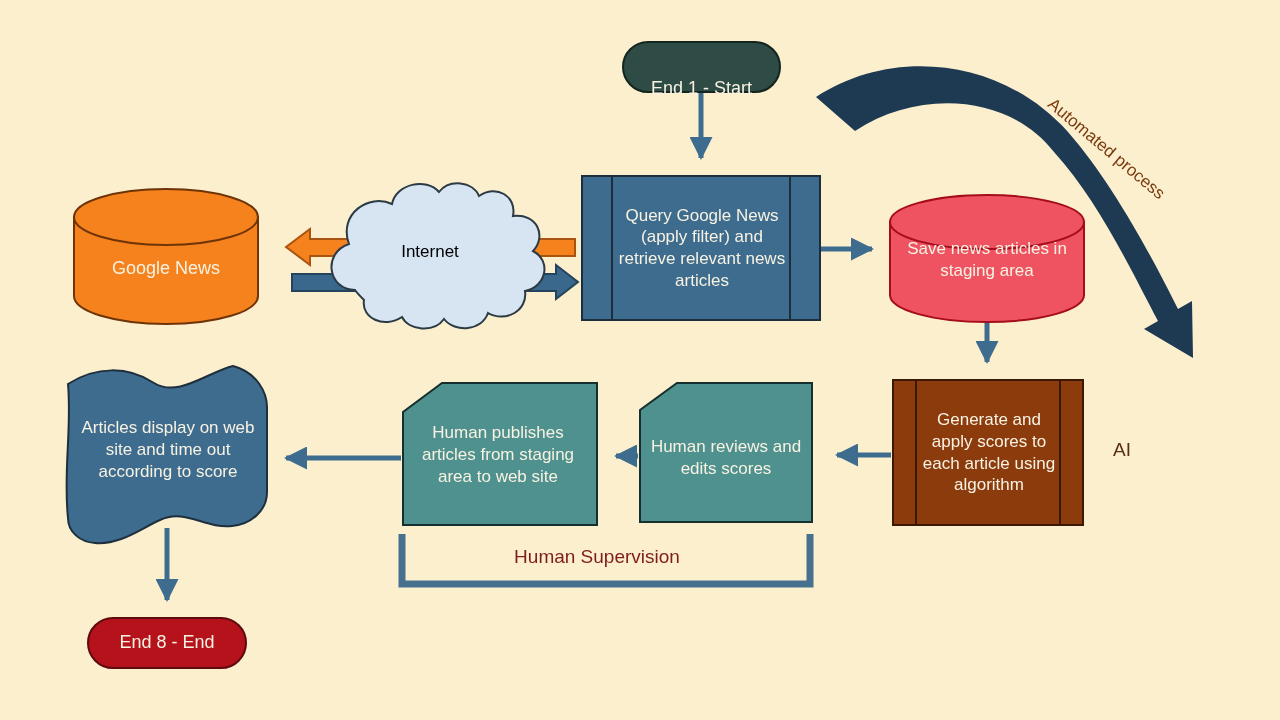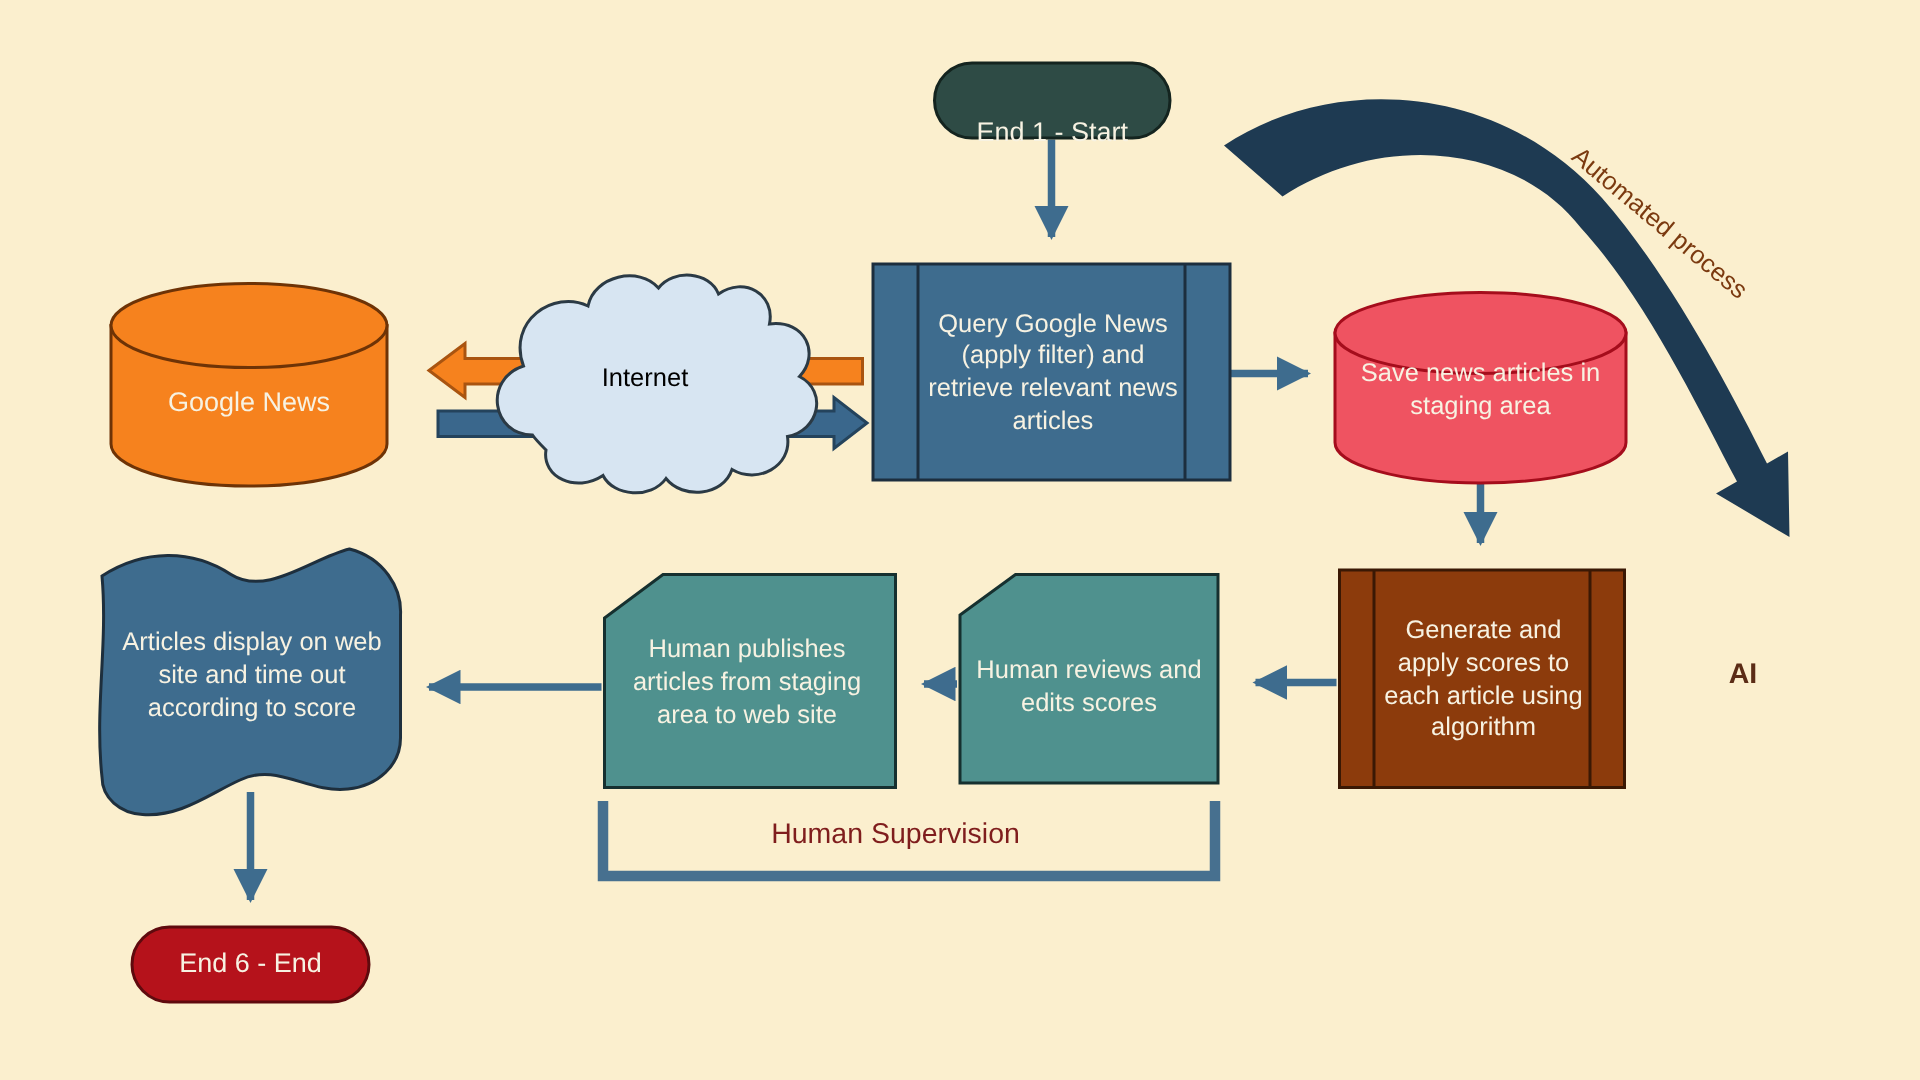--- a/index.html
+++ b/index.html
@@ -16,21 +16,21 @@
   .lbl.dark{color:#000000;}
   .f17{font-size:17px;}
   .f18{font-size:18px;}
   .f19{font-size:19px;}
   #lbl-end1{left:623px;top:42px;width:157px;height:50px;margin-top:22px;}
   #lbl-query{left:612px;top:179px;width:180px;height:138px;}
   #lbl-google{left:90px;top:250px;width:152px;height:38px;}
   #lbl-internet{left:378px;top:237px;width:104px;height:30px;}
   #lbl-save{left:898px;top:227px;width:178px;height:66px;}
   #lbl-generate{left:918px;top:383px;width:142px;height:139px;}
-  #lbl-ai{left:1140px;top:435px;width:44px;height:30px;color:#5B2C16;font-weight:bold;}
+  #lbl-ai{left:1100px;top:435px;width:44px;height:30px;color:#5B2C16;}
   #lbl-reviews{left:646px;top:428px;width:160px;height:60px;}
   #lbl-publishes{left:406px;top:398px;width:184px;height:114px;}
   #lbl-display{left:80px;top:396px;width:176px;height:108px;}
   #lbl-end2{left:88px;top:618px;width:158px;height:50px;}
   #lbl-supervision{left:462px;top:543px;width:270px;height:28px;color:#7f1d1d;}
   #lbl-automated{
     left:1050px;top:90px;width:205px;height:24px;color:#7B3A10;
     transform:rotate(40deg);transform-origin:left center;justify-content:flex-start;
   }
 </style>
@@ -110,17 +110,17 @@
   <div class="lbl f18" id="lbl-end1">End 1 - Start</div>
   <div class="lbl f17" id="lbl-query">Query Google News (apply filter) and retrieve relevant news articles</div>
   <div class="lbl f18" id="lbl-google">Google News</div>
   <div class="lbl f17 dark" id="lbl-internet">Internet</div>
   <div class="lbl f17" id="lbl-generate">Generate and apply scores to each article using algorithm</div>
   <div class="lbl f17" id="lbl-save">Save news articles in staging area</div>
   <div class="lbl f19" id="lbl-ai">AI</div>
   <div class="lbl f17" id="lbl-reviews">Human reviews and edits scores</div>
   <div class="lbl f17" id="lbl-publishes">Human publishes articles from staging area to web site</div>
   <div class="lbl f17" id="lbl-display">Articles display on web site and time out according to score</div>
-  <div class="lbl f18" id="lbl-end2">End 6 - End</div>
+  <div class="lbl f18" id="lbl-end2">End 8 - End</div>
   <div class="lbl f19" id="lbl-supervision">Human Supervision</div>
   <div class="lbl f17" id="lbl-automated">Automated process</div>
 
 </div>
 
 </body></html>

